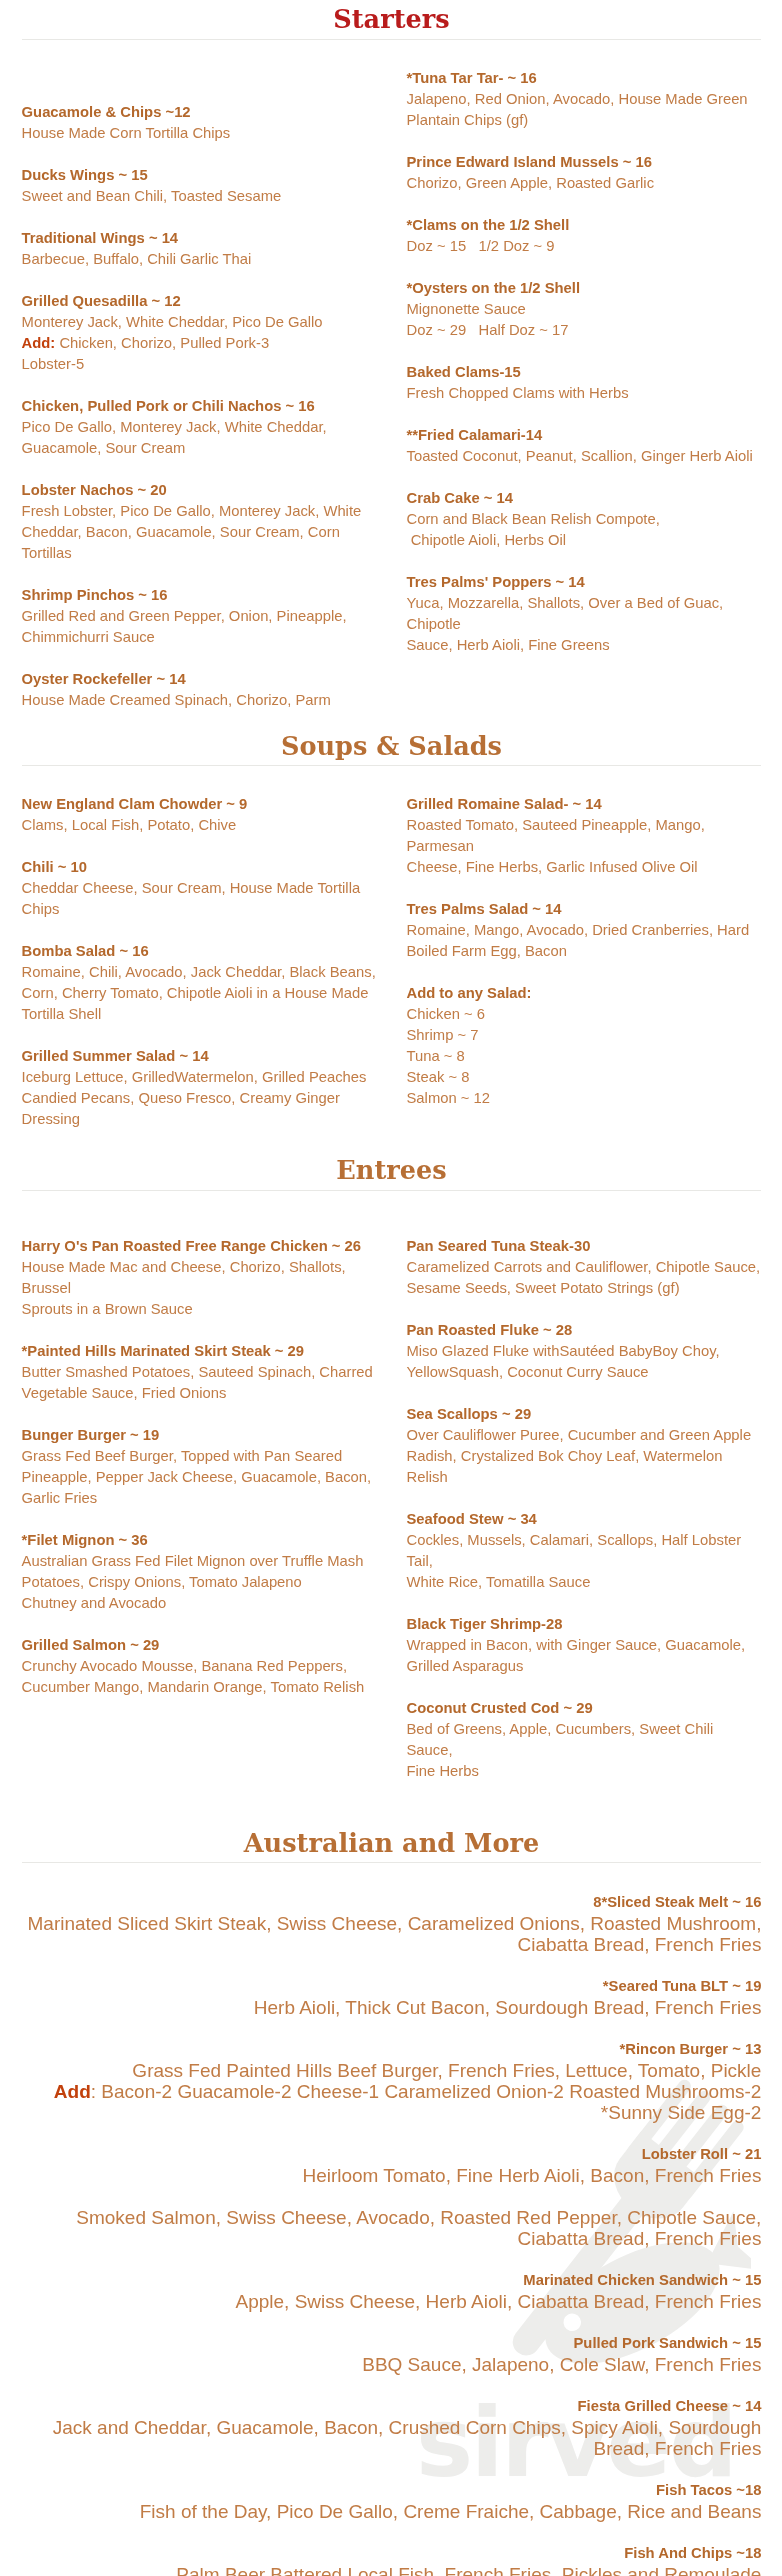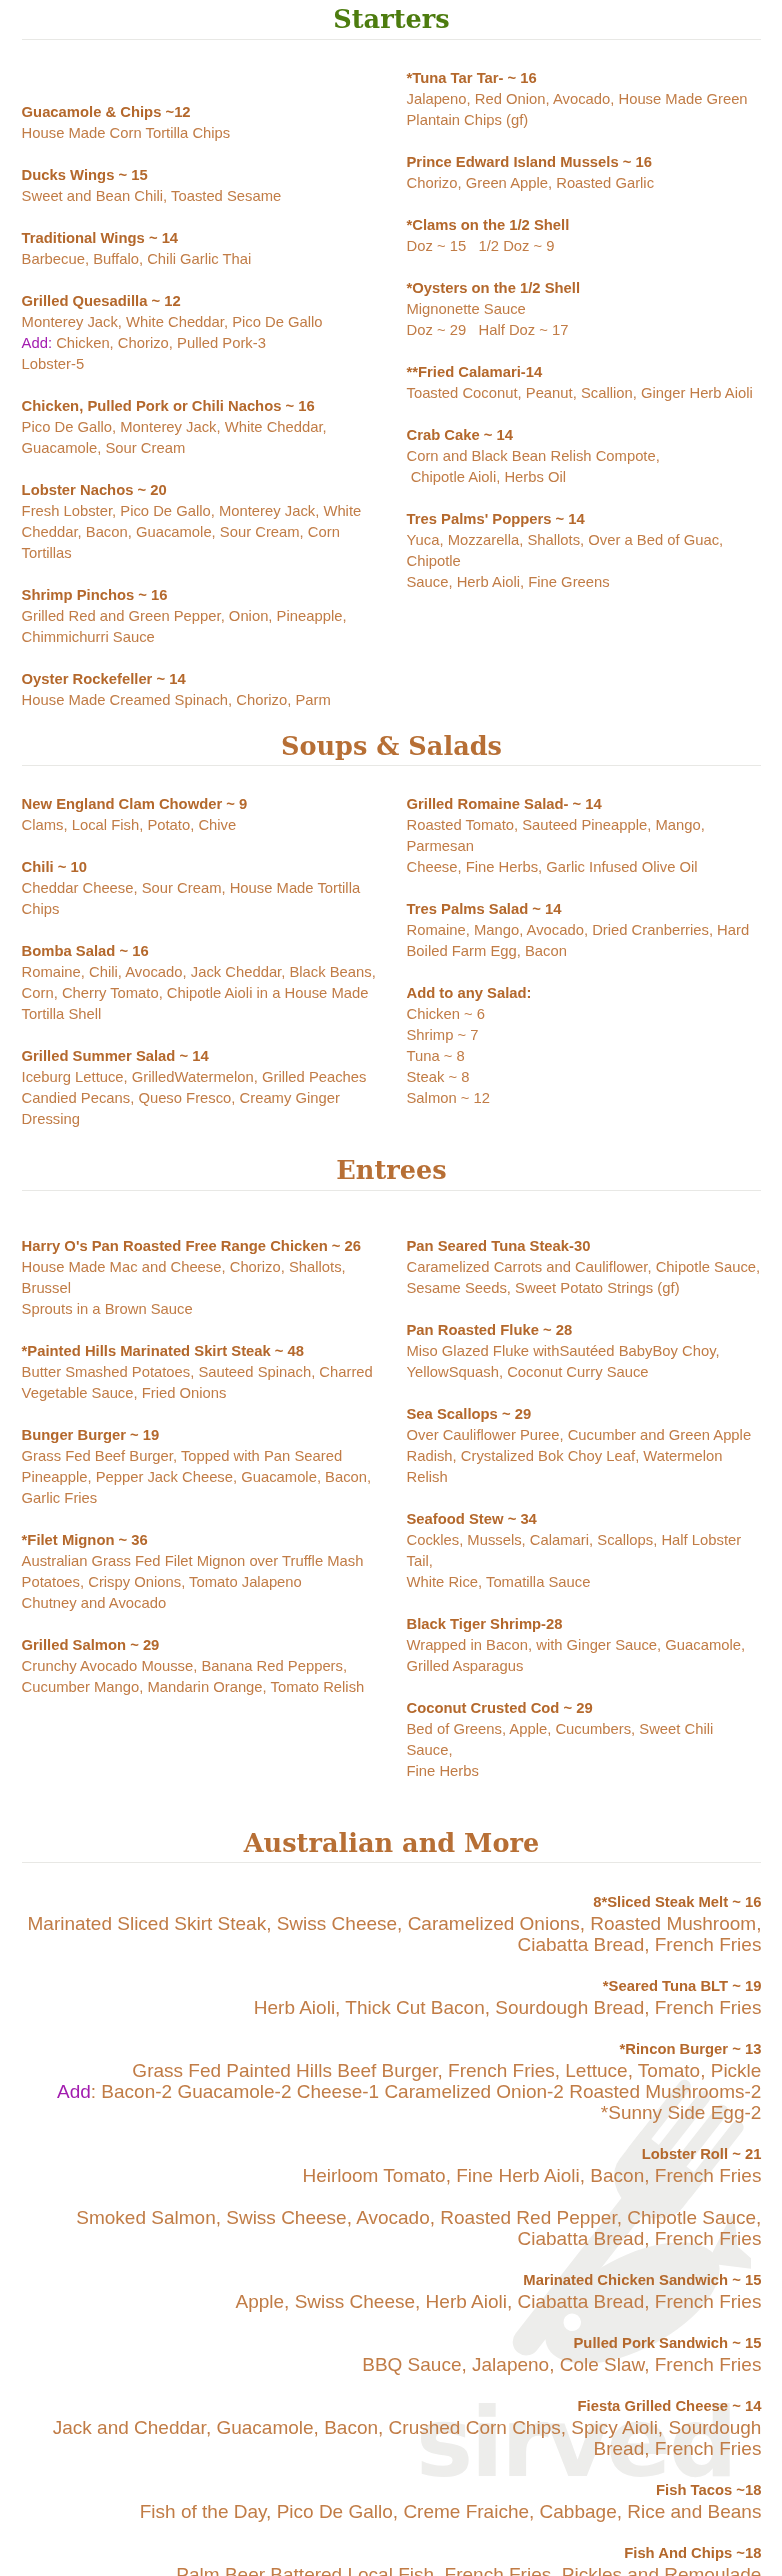--- a/index.html
+++ b/index.html
@@ -11,36 +11,36 @@
   .content{position:relative;z-index:1;}
   .section{margin:0;}
   .section-title{
     font-family:"DejaVu Serif",serif;
     font-weight:bold;
     text-align:center;
     font-size:25.6px;
     line-height:29px;
     margin:0 0 4.8px 0;
   }
-  .t-red{color:#4d7c0f;}
+  .t-red{color:#b91c1c;}
   .t-orange{color:#b76f35;}
   .rule{border:0;border-top:0.8px solid #e8e8e5;margin:0 21.6px;}
   .cols{display:flex;gap:30px;padding:28px 21.6px 0 21.6px;}
   .cols.pad-lg{padding-top:45px;justify-content:center;}
   .col{flex:1;min-width:0;}
   .col.push-down{padding-top:34px;}
   .item{margin:0 0 21px 0;}
   .item-name{
     font-weight:bold;color:#b4682c;
     font-size:14.8px;line-height:21px;white-space:pre-wrap;
   }
   .item-desc{
     color:#c17c46;font-size:14.8px;line-height:21px;white-space:pre-wrap;
   }
-  .item-desc b{font-weight:normal;color:#a21caf;}
+  .item-desc b{font-weight:bold;color:#c2410c;}
   .centered-body{padding:29px 21.6px 0 21.6px;text-align:right;}
   .centered-body .item-desc{font-size:19px;}
   .footer-cols{display:flex;gap:30px;padding:17.6px 21.6px 0 21.6px;}
   .fcol{flex:1;min-width:0;}
   .f-title{font-weight:bold;font-size:14.8px;line-height:21px;}
   .c-red{color:#b5303e;}
   .c-orange-name{color:#b4682c;}
   
   .watermark{
     position:absolute;z-index:0;right:0;top:2060px;width:367px;height:463px;
@@ -128,20 +128,24 @@
           </div>
           <div class="item">
             <div class="item-name">*Clams on the 1/2 Shell</div>
             <div class="item-desc"><span>Doz ~ 15   1/2 Doz ~ 9</span></div>
           </div>
           <div class="item">
             <div class="item-name">*Oysters on the 1/2 Shell</div>
             <div class="item-desc"><span>Mignonette Sauce</span><br><span>Doz ~ 29   Half Doz ~ 17</span></div>
           </div>
           <div class="item">
+            <div class="item-name">Baked Clams-15</div>
+            <div class="item-desc"><span>Fresh Chopped Clams with Herbs</span></div>
+          </div>
+          <div class="item">
             <div class="item-name">**Fried Calamari-14</div>
             <div class="item-desc"><span>Toasted Coconut, Peanut, Scallion, Ginger Herb Aioli</span></div>
           </div>
           <div class="item">
             <div class="item-name">Crab Cake ~ 14</div>
             <div class="item-desc"><span>Corn and Black Bean Relish Compote,</span><br><span> Chipotle Aioli, Herbs Oil</span></div>
           </div>
           <div class="item">
             <div class="item-name">Tres Palms' Poppers ~ 14</div>
             <div class="item-desc"><span>Yuca, Mozzarella, Shallots, Over a Bed of Guac, Chipotle</span><br><span>Sauce, Herb Aioli, Fine Greens</span></div>
@@ -192,21 +196,21 @@
   <div class="section" style="margin-top:4.8px">
     <h2 class="section-title t-orange">Entrees</h2>
     <hr class="rule">
     <div class="cols pad-lg">
       <div class="col">
           <div class="item">
             <div class="item-name">Harry O's Pan Roasted Free Range Chicken ~ 26</div>
             <div class="item-desc"><span>House Made Mac and Cheese, Chorizo, Shallots, Brussel</span><br><span>Sprouts in a Brown Sauce</span></div>
           </div>
           <div class="item">
-            <div class="item-name">*Painted Hills Marinated Skirt Steak ~ 48</div>
+            <div class="item-name">*Painted Hills Marinated Skirt Steak ~ 29</div>
             <div class="item-desc"><span>Butter Smashed Potatoes, Sauteed Spinach, Charred</span><br><span>Vegetable Sauce, Fried Onions</span></div>
           </div>
           <div class="item">
             <div class="item-name">Bunger Burger ~ 19</div>
             <div class="item-desc"><span>Grass Fed Beef Burger, Topped with Pan Seared</span><br><span>Pineapple, Pepper Jack Cheese, Guacamole, Bacon,</span><br><span>Garlic Fries</span></div>
           </div>
           <div class="item">
             <div class="item-name">*Filet Mignon ~ 36</div>
             <div class="item-desc"><span>Australian Grass Fed Filet Mignon over Truffle Mash</span><br><span>Potatoes, Crispy Onions, Tomato Jalapeno</span><br><span>Chutney and Avocado</span></div>
           </div>

